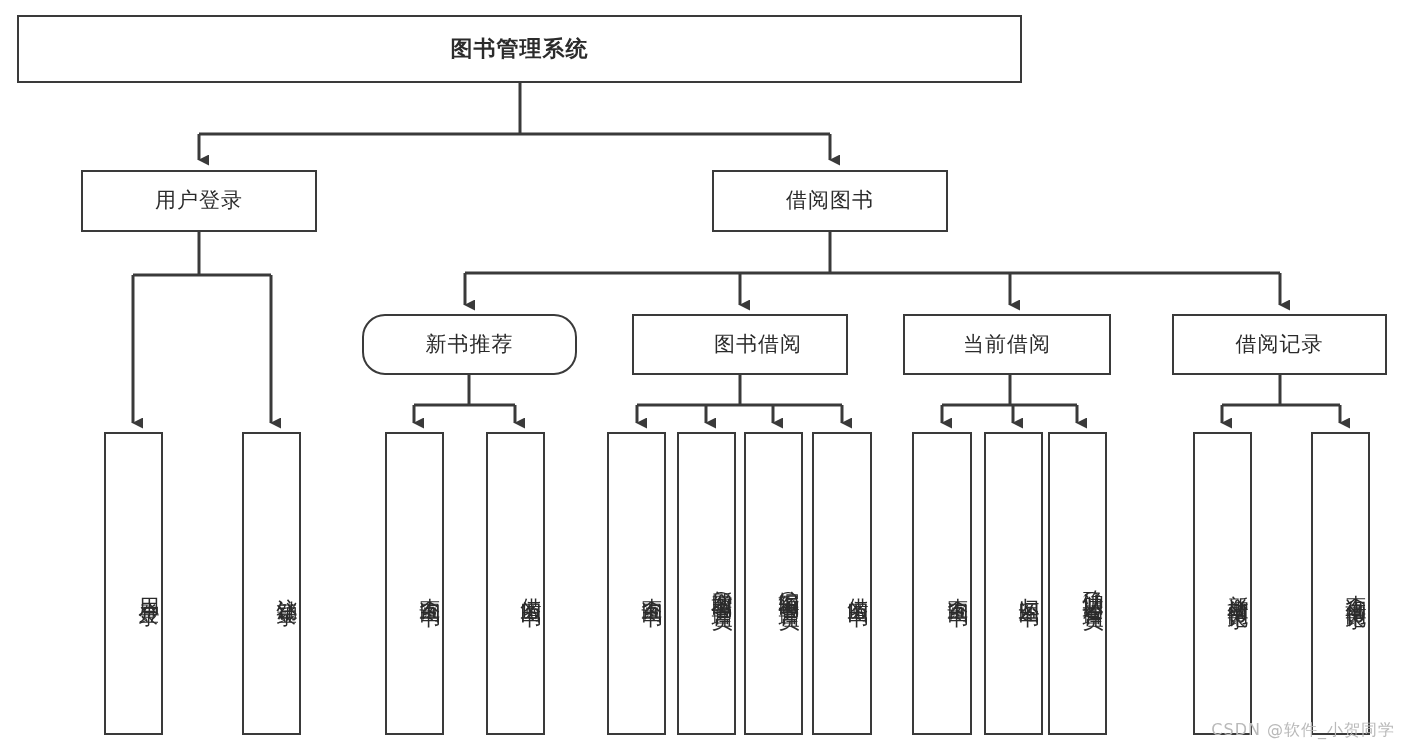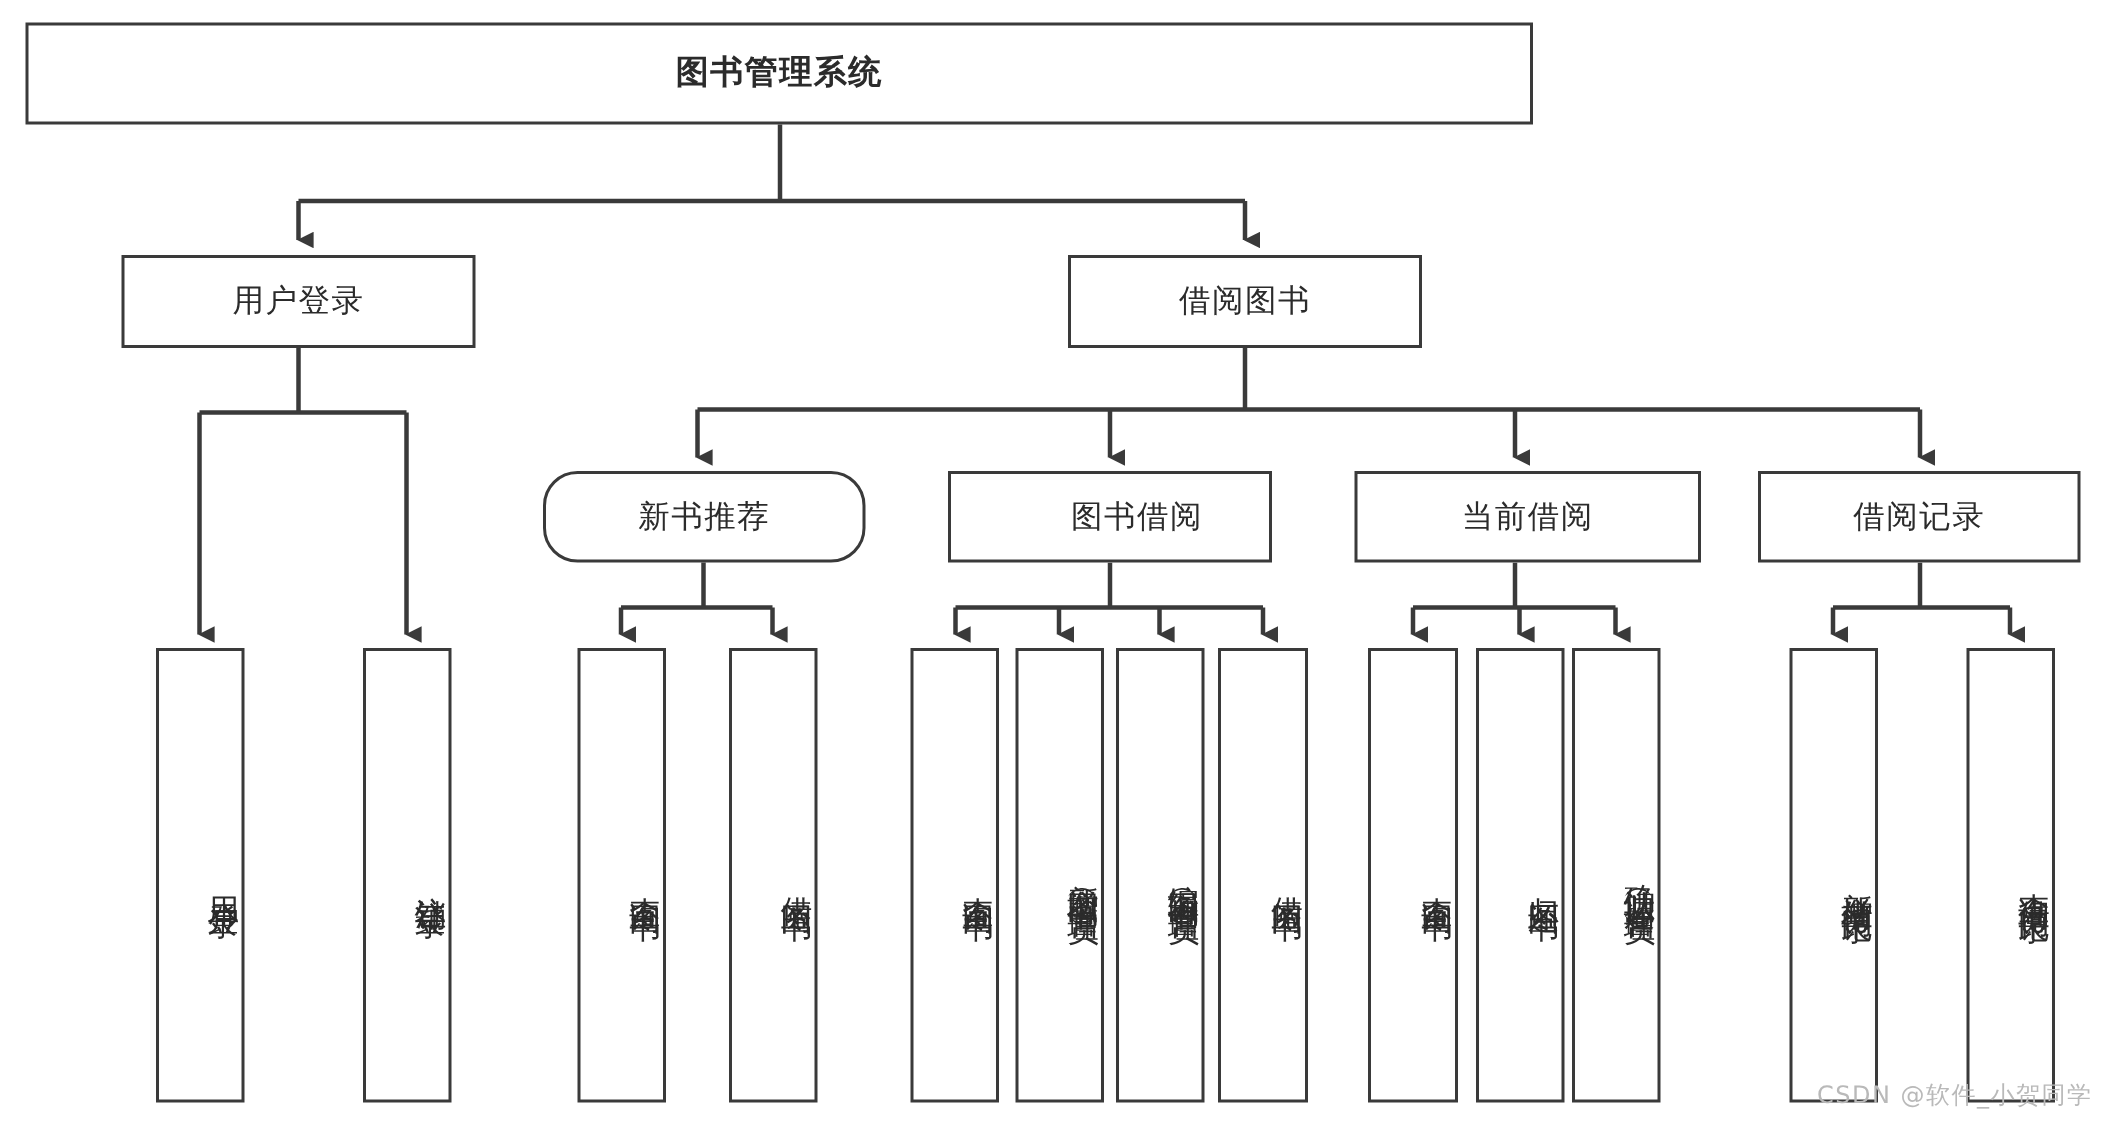--- a/index.html
+++ b/index.html
@@ -120,21 +120,21 @@
   <div class="node horiz root" style="left:17px;top:15px;width:1005px;height:68px;font-weight:bold;">图书管理系统</div>
 
   <div class="node horiz" style="left:81px;top:170px;width:236px;height:62px;">用户登录</div>
 
   <div class="node horiz" style="left:712px;top:170px;width:236px;height:62px;">借阅图书</div>
 
   <div class="node horiz" style="left:362px;top:314px;width:215px;height:61px;border-radius:23px;">新书推荐</div>
 
   <div class="node horiz" style="left:632px;top:314px;width:216px;height:61px;padding-left:36px;">图书借阅</div>
 
-  <div class="node horiz" style="left:903px;top:314px;width:231px;height:61px;">当前借阅</div>
+  <div class="node horiz" style="left:903px;top:314px;width:208px;height:61px;">当前借阅</div>
 
   <div class="node horiz" style="left:1172px;top:314px;width:215px;height:61px;">借阅记录</div>
 
   <div class="node vert" style="left:104px;top:432px;width:59px;height:303px;">用户登录</div>
 
   <div class="node vert" style="left:242px;top:432px;width:59px;height:303px;">注销登录</div>
 
   <div class="node vert" style="left:385px;top:432px;width:59px;height:303px;">查询图书</div>
 
   <div class="node vert" style="left:486px;top:432px;width:59px;height:303px;">借阅图书</div>

